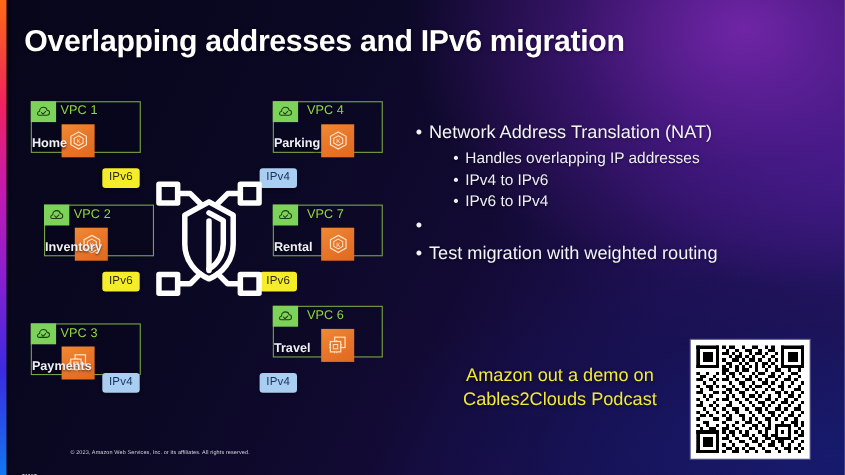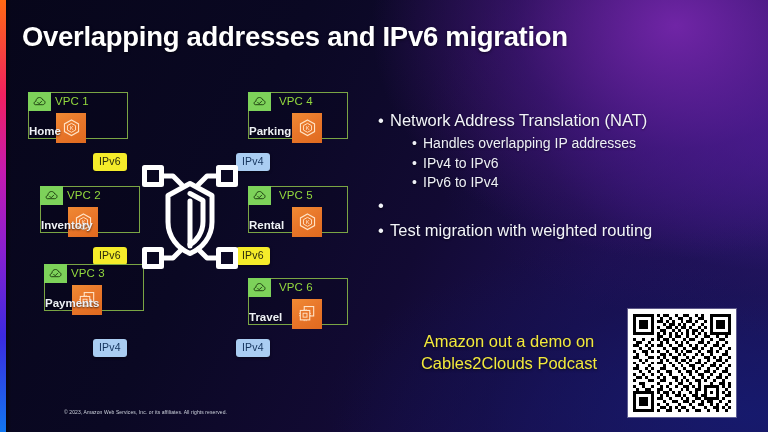--- a/index.html
+++ b/index.html
@@ -80,21 +80,21 @@
     letter-spacing: 0.2px;
     box-shadow: 0 1px 3px rgba(0,0,0,0.45);
     margin-top: 36px;
   }
   .badge.v6 { background: #f5ec2a; color: #2b2b0d; }
   .badge.v4 { background: #aacdf2; color: #14335c; }
 
   
   #vpc1 { left: 28px; top: 92px; }
   #vpc2 { left: 16px; top: 186px; margin-left: 24px; }
-  #vpc3 { left: 28px; top: 264px; margin-left: 16px; }
+  #vpc3 { left: 28px; top: 294px; }
   #vpc4 { left: 248px; top: 92px; }
   #vpc5 { left: 248px; top: 186px; }
   #vpc6 { left: 248px; top: 278px; }
 
   
   #badge1 { left: 93px;  top: 117px; }
   #badge2 { left: 93px;  top: 211px; }
   #badge3 { left: 93px;  top: 303px; }
   
   #badge4 { left: 236px; top: 117px; }
@@ -245,21 +245,21 @@
   </div>
   <div class="badge v4" id="badge4">IPv4</div>
 
   <div class="vpc right" id="vpc5">
     <div class="corner-icon">
       <svg width="15" height="12" viewBox="0 0 24 20">
           <path d="M5 14.5h12.2c2.3 0 4-1.7 4-3.8 0-2-1.6-3.7-3.7-3.8C16.9 4.3 14.7 2.5 12 2.5 8.8 2.5 6.2 5 6.2 8.1c0 .2 0 .4 0 .6C4.3 9 3 10.5 3 12.1c0 1.4 1 2.4 2 2.4z" fill="none" stroke="#1d3d10" stroke-width="1.6"></path>
           <path d="M9 10.5l2.4 2.4 4-4" fill="none" stroke="#1d3d10" stroke-width="1.6" stroke-linecap="round"></path>
         </svg>
     </div>
-    <div class="vpc-title">VPC 5</div>
+    <div class="vpc-title">VPC 7</div>
     <div class="svc">
       <svg width="21" height="21" viewBox="0 0 28 28">
           <path d="M14 2.6l9.4 5.3v10.2L14 23.4 4.6 18.1V7.9z" fill="none" stroke="#ffe2c4" stroke-width="1.5"></path>
           <path d="M14 7.2l5.4 3v5.9l-5.4 3-5.4-3v-5.9z" fill="none" stroke="#ffe2c4" stroke-width="1.3"></path>
           <text x="14" y="16.4" font-size="7.5" fill="#ffe8d2" text-anchor="middle" font-family="Liberation Sans, sans-serif">K</text>
         </svg>
     </div>
     <div class="vpc-name">Rental</div>
   </div>
   <div class="badge v6" id="badge5">IPv6</div>

